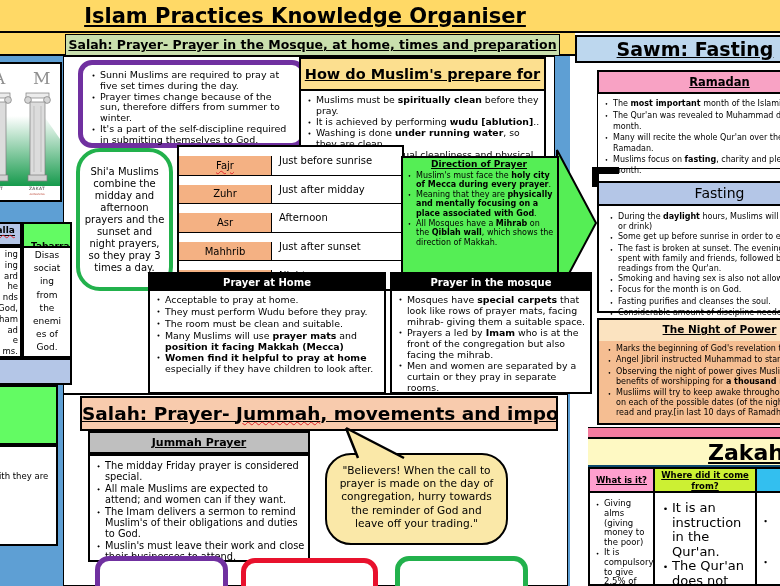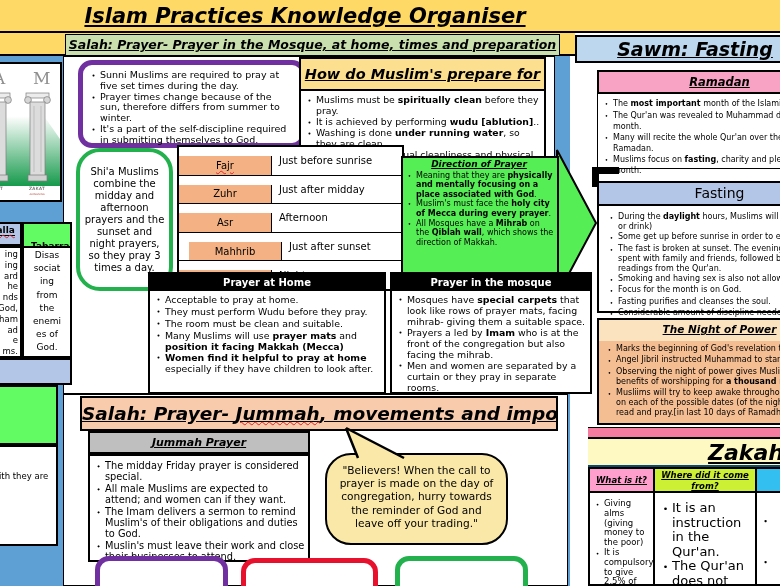--- a/index.html
+++ b/index.html
@@ -1,20 +1,20 @@
 <!DOCTYPE html>
 <html><head>
 <meta charset="utf-8">
 <style>
   html,body{margin:0;padding:0;}
   body{width:780px;height:586px;overflow:hidden;position:relative;background:#5E9FD4;
        font-family:"DejaVu Sans",sans-serif;color:#000;}
   .abs{position:absolute;box-sizing:border-box;}
   .center{text-align:center;}
-  .ub{text-decoration:underline;font-style:italic;}
+  .ub{text-decoration:underline;}
   .bold{font-weight:bold;}
   .wavy{text-decoration:underline;text-decoration-style:wavy;text-decoration-color:#e0242a;text-decoration-thickness:1px;}
   .ublack{border-bottom:1.3px solid #000;}
   .b-row{display:flex;align-items:flex-start;}
   .b-dot{flex:none;width:13px;text-align:center;font-size:0.72em;padding-top:1px;}
   .b-txt{flex:1;}
   .blackbar{background:#000;color:#fff;font-weight:bold;text-align:center;}
   .pre{white-space:pre-line;}
   .tt-row{display:flex;border-bottom:1.6px solid #000;}
   .tt-row:last-child{border-bottom:none;}
@@ -149,43 +149,43 @@
     <div class="tt-time">Just before sunrise</div>
   </div>
   <div class="tt-row" style="flex:1;">
     <div class="tt-name">Zuhr</div>
     <div class="tt-time">Just after midday</div>
   </div>
   <div class="tt-row" style="flex:1;">
     <div class="tt-name">Asr</div>
     <div class="tt-time">Afternoon</div>
   </div>
-  <div class="tt-row" style="flex:1;padding-left:10px;">
+  <div class="tt-row" style="flex:1;">
     <div class="tt-name">Mahhrib</div>
     <div class="tt-time">Just after sunset</div>
   </div>
   <div class="tt-row" style="flex:1;">
     <div class="tt-name">Isha</div>
     <div class="tt-time">Night</div>
   </div>
 </div>
 
 <svg class="abs" style="left:556px;top:148px;width:42px;height:150px;" viewBox="0 0 42 150">
   <polygon points="1,2 1,148 40,75" fill="#55EE55" stroke="#000" stroke-width="2"></polygon>
 </svg>
 <div class="abs" style="left:401px;top:156px;width:158px;height:124px;background:#55EE55;border:2px solid #000;padding:2px 2px 0 0;font-size:8px;line-height:9.6px;">
   <div class="center ub bold" style="font-size:9px;margin-bottom:1px;">Direction of Prayer</div>
   <div>
       <div class="b-row">
         <span class="b-dot">•</span>
+        <span class="b-txt"><span>Muslim's must face the </span><b>holy city of Mecca during every prayer</b><span>.</span></span>
+      </div>
+      <div class="b-row">
+        <span class="b-dot">•</span>
         <span class="b-txt"><span>Meaning that they are </span><b>physically and mentally focusing on a place associated with God</b><span>.</span></span>
-      </div>
-      <div class="b-row">
-        <span class="b-dot">•</span>
-        <span class="b-txt"><span>Muslim's must face the </span><b>holy city of Mecca during every prayer</b><span>.</span></span>
       </div>
       <div class="b-row">
         <span class="b-dot">•</span>
         <span class="b-txt"><span>All Mosques have a </span><b>Mihrab</b><span> on the </span><b>Qiblah wall</b><span>, which shows the direction of Makkah.</span></span>
       </div>
     </div>
 </div>
 
 <div class="abs" style="left:148px;top:272px;width:238px;height:122px;border:2px solid #000;background:#fff;">
   <div class="blackbar" style="height:17px;font-size:10px;line-height:17px;">Prayer at Home</div>

